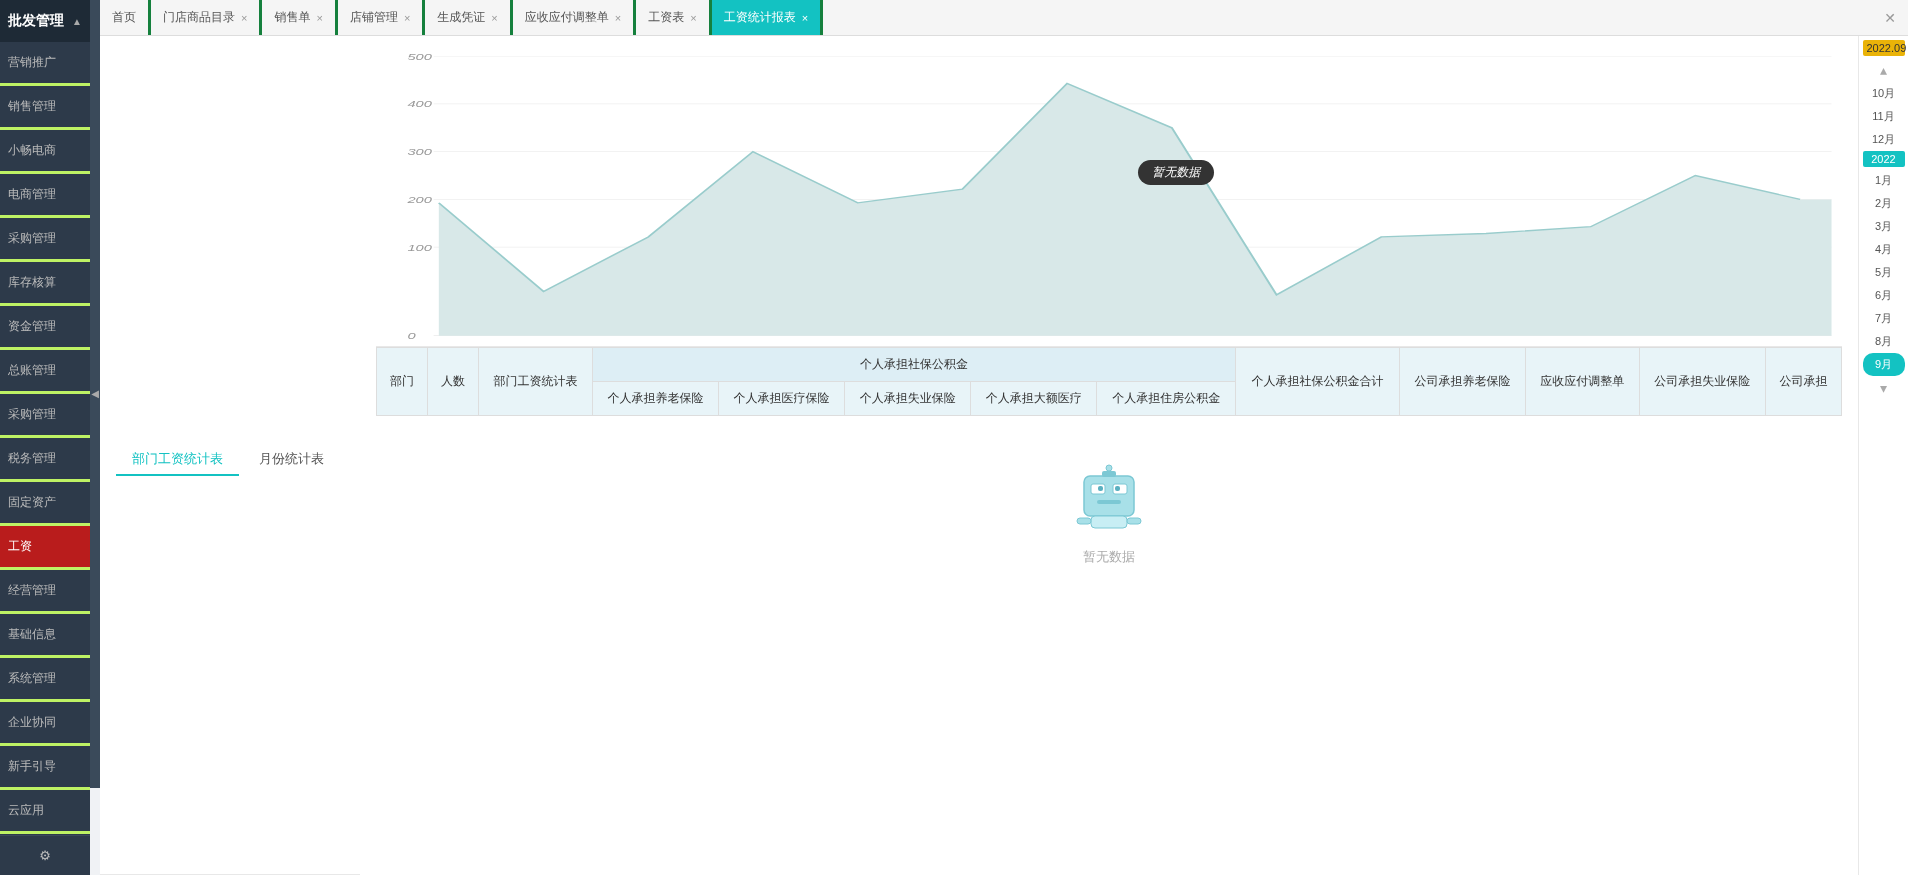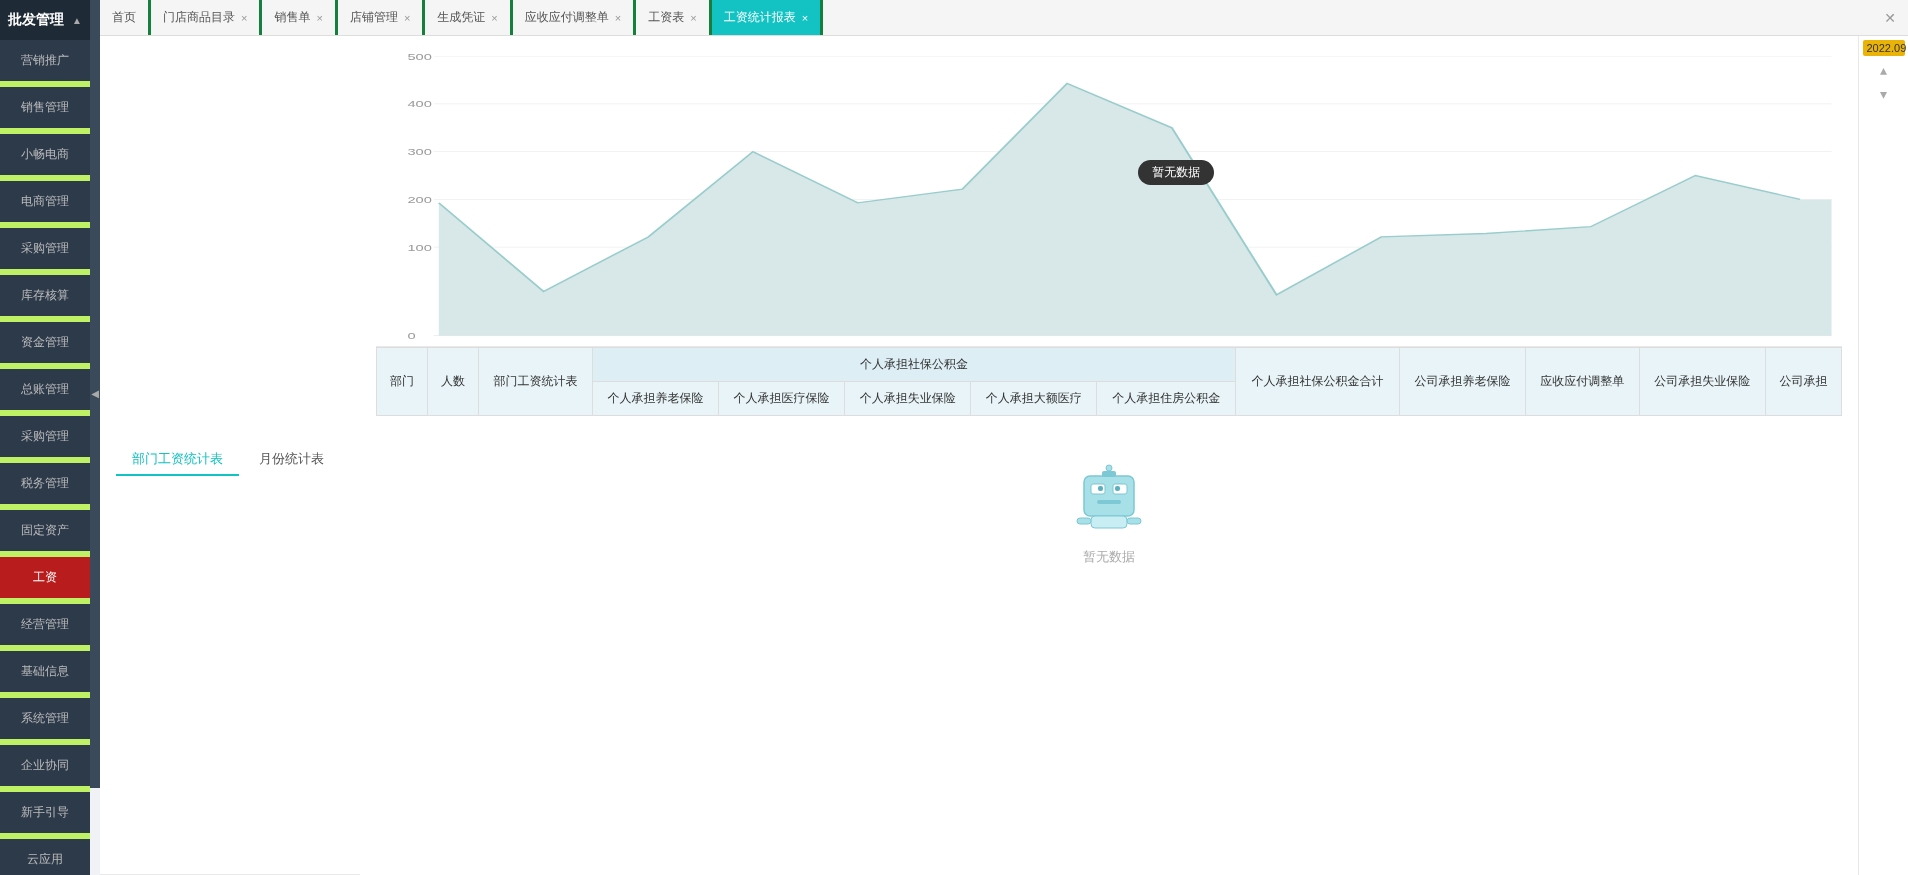--- a/index.html
+++ b/index.html
@@ -22,26 +22,26 @@
       padding: 12px 8px;
       font-size: 14px;
       font-weight: bold;
       display: flex;
       align-items: center;
       justify-content: space-between;
       min-height: 40px;
     }
     .sidebar-header .arrow { font-size: 10px; color: #aaa; }
     .sidebar-item {
-      padding: 12px 1px;
-      text-align: center;
+      padding: 12px 8px;
+      text-align: left;
       cursor: pointer;
       font-size: 12px;
       color: #bbb;
-      border-bottom: 6px solid #bef264;
+      border-bottom: 3px solid #bef264;
     }
     .sidebar-item.active { background: #b91c1c; color: #fff; }
     .sidebar-footer {
       margin-top: auto;
       padding: 12px 8px;
       text-align: center;
       border-top: 1px solid #3a4a5a;
       cursor: pointer;
       color: #bbb;
     }
@@ -190,20 +190,21 @@
       flex: 1;
       padding: 10px 16px;
       position: relative;
       overflow: hidden;
     }
 
     .chart-container {
       width: 100%;
       height: 300px;
       position: relative;
+      font-style: italic;
     }
 
     .chart-svg {
       width: 100%;
       height: 100%;
     }
 
     .chart-tooltip {
       position: absolute;
       background: #333;
@@ -467,17 +468,32 @@
             <span>暂无数据</span>
           </div>
         </div>
       </div>
 
     </div>
 
     <div class="timeline-panel">
       <div class="timeline-year-badge">2022.09</div>
       <div class="timeline-nav">▴</div>
+      <div id="timeline-items-container">
+          <div class="timeline-month">10月</div>
+          <div class="timeline-month">11月</div>
+          <div class="timeline-month">12月</div>
+          <div class="timeline-year-badge current-year">2022</div>
+          <div class="timeline-month">1月</div>
+          <div class="timeline-month">2月</div>
+          <div class="timeline-month">3月</div>
+          <div class="timeline-month">4月</div>
+          <div class="timeline-month">5月</div>
+          <div class="timeline-month">6月</div>
+          <div class="timeline-month">7月</div>
+          <div class="timeline-month">8月</div>
+          <div class="timeline-month active">9月</div>
+        </div>
       <div class="timeline-nav">▾</div>
     </div>
 
   </div>
 </div>
 
 </body></html>

